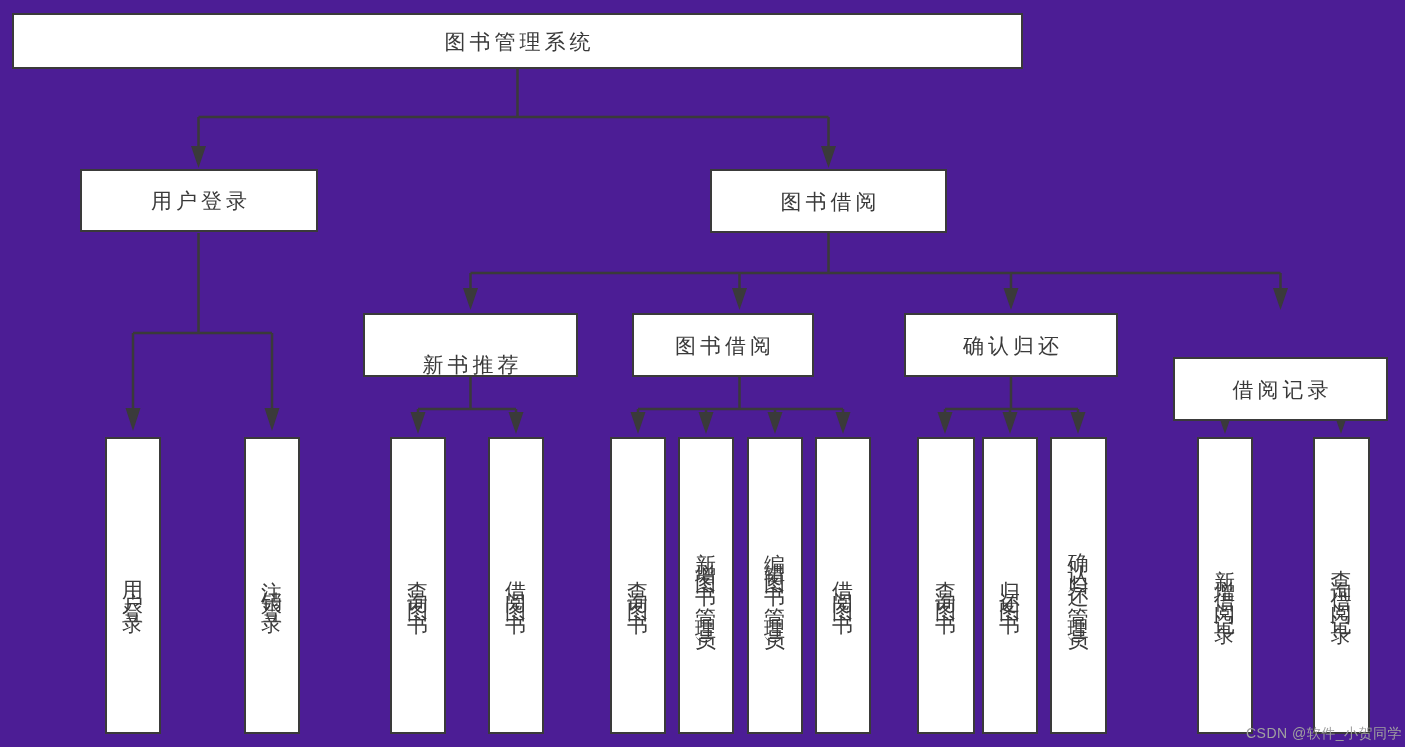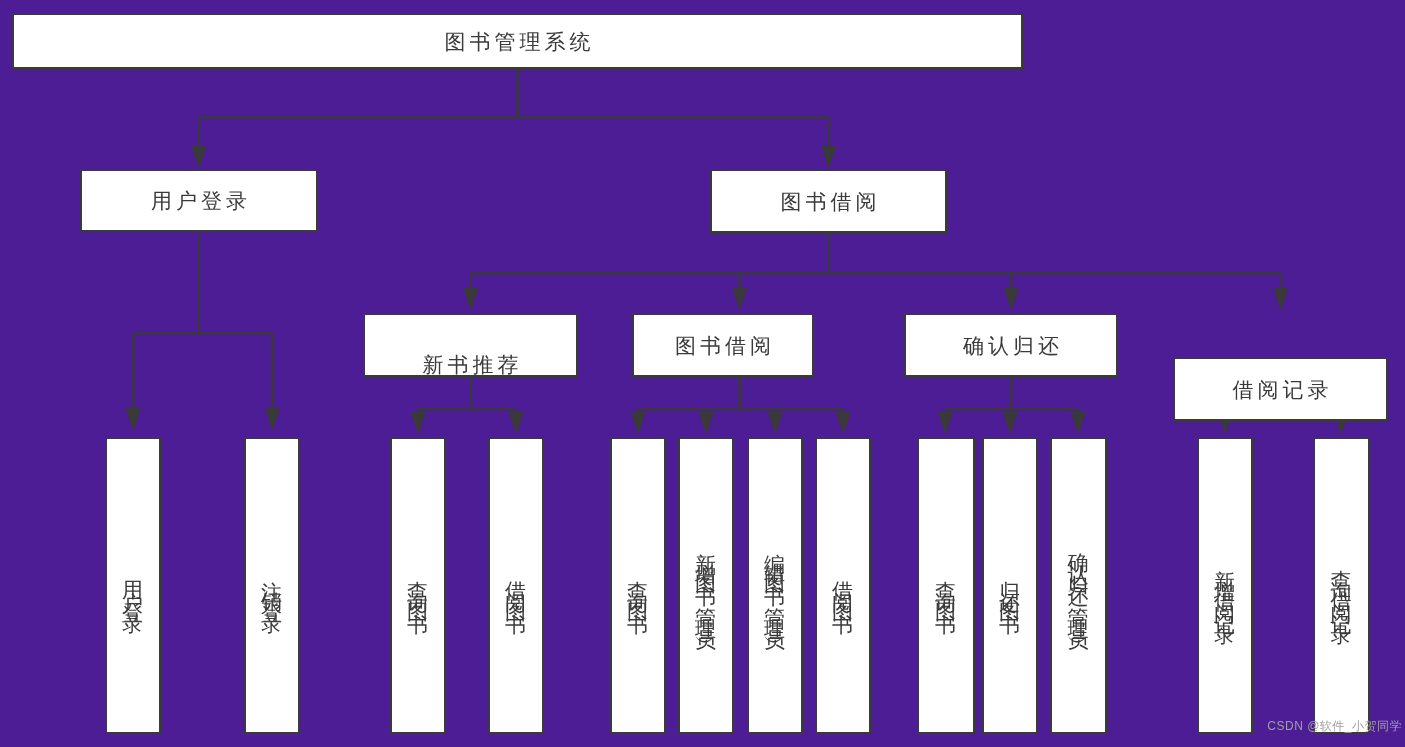--- a/index.html
+++ b/index.html
@@ -64,22 +64,22 @@
   .n-c3 { left: 747px; }
   .n-c4 { left: 815px; }
   .n-d1 { left: 917px; width: 58px; }
   .n-d2 { left: 982px; }
   .n-d3 { left: 1050px; width: 57px; }
   .n-e1 { left: 1197px; }
   .n-e2 { left: 1313px; width: 57px; }
   .watermark {
     position: absolute;
     right: 3px;
-    bottom: 12px;
-    font-size: 12px;
+    bottom: 4px;
+    font-size: 14px;
     letter-spacing: 0.5px;
     color: #a0a0a0;
     z-index: 5;
     white-space: nowrap;
   }
 </style>
 </head>
 <body>
 
 <div class="canvas">

